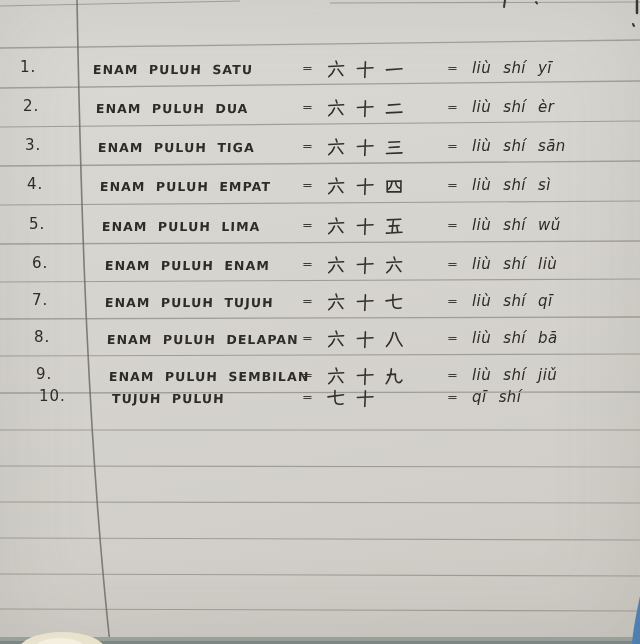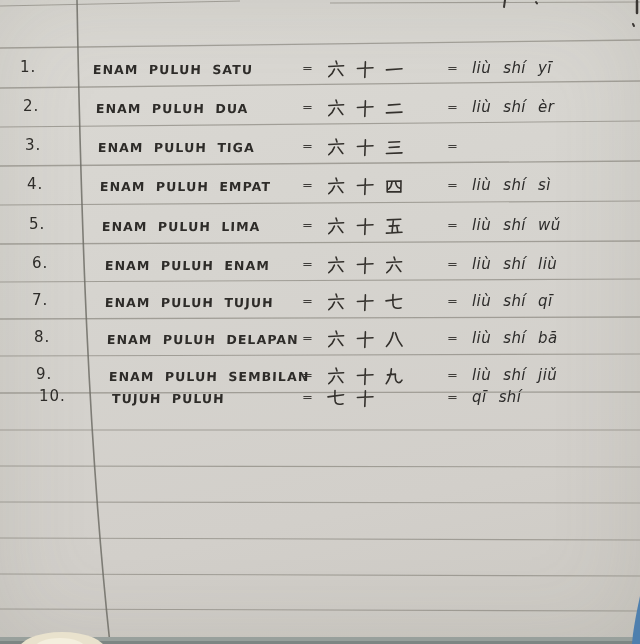--- a/index.html
+++ b/index.html
@@ -156,20 +156,21 @@
       <span class="indo">ENAM PULUH TIGA</span>
       <span class="eq eq1">=</span>
       <span class="hanzi"><svg viewBox="0 0 100 100">
             <use href="#hz-六"></use>
           </svg><svg viewBox="0 0 100 100">
             <use href="#hz-十"></use>
           </svg><svg viewBox="0 0 100 100">
             <use href="#hz-三"></use>
           </svg></span>
       <span class="eq eq2">=</span>
+      <span class="pinyin">liù shí sān</span>
     </div>
 
     <div class="row" style="top:172px; --dx:7px">
       <span class="num">4.</span>
       <span class="indo">ENAM PULUH EMPAT</span>
       <span class="eq eq1">=</span>
       <span class="hanzi"><svg viewBox="0 0 100 100">
             <use href="#hz-六"></use>
           </svg><svg viewBox="0 0 100 100">
             <use href="#hz-十"></use>

